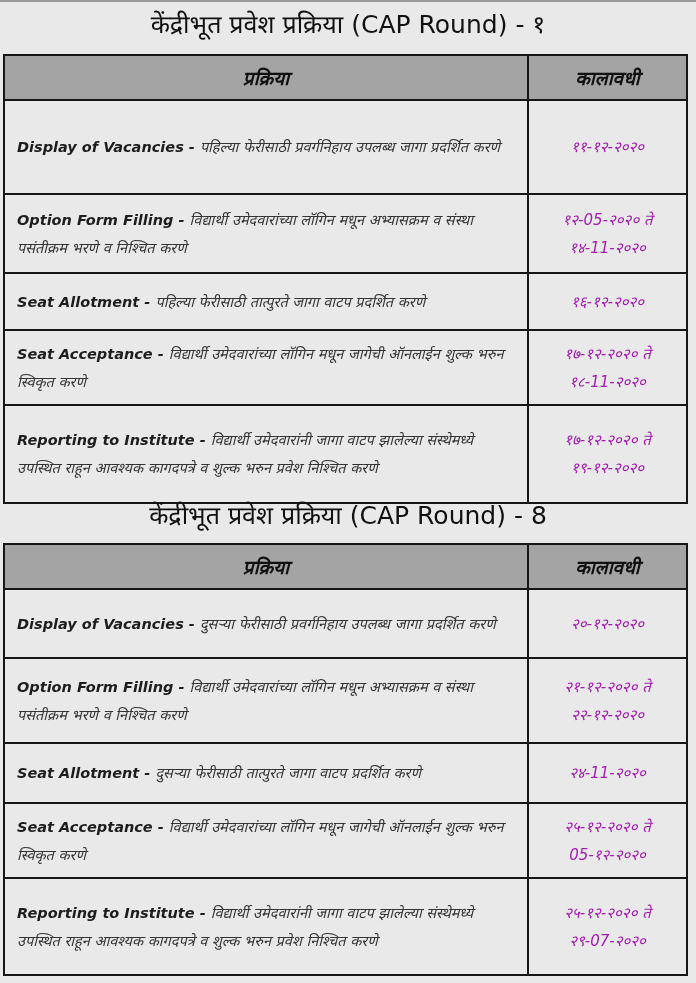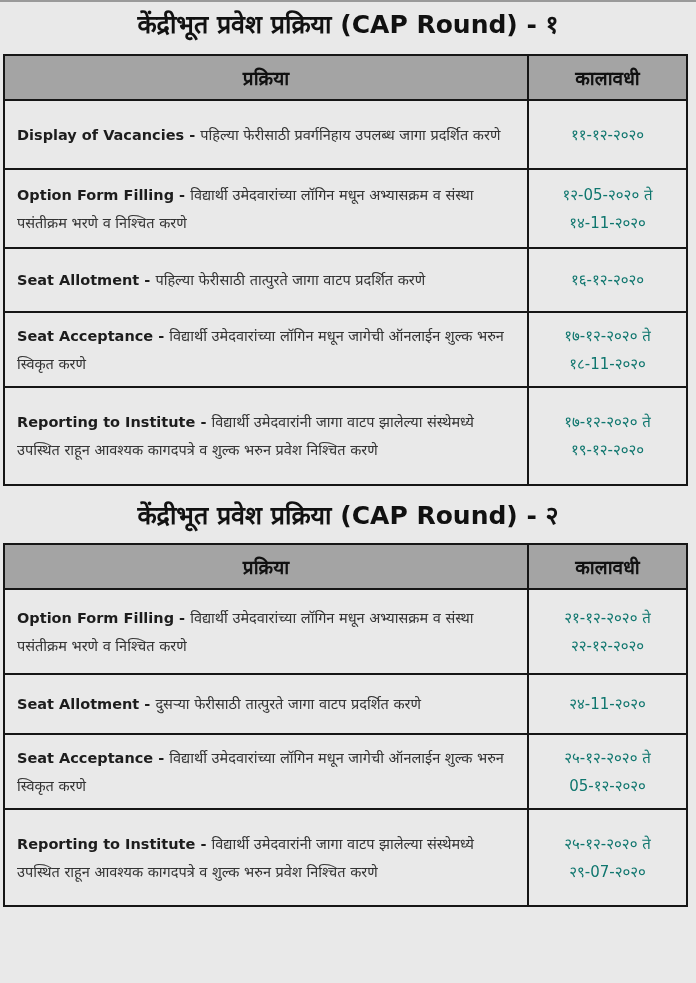--- a/index.html
+++ b/index.html
@@ -6,76 +6,77 @@
     body {
       width: 696px; height: 983px; overflow: hidden;
       background: #e9e9e9;
       font-family: "DejaVu Sans", "Liberation Sans", sans-serif;
       color: #1a1a1a;
       position: relative;
     }
     .topline { position: absolute; left: 0; top: 0; width: 696px; height: 2px; background: #9a9a9a; }
     .section-title {
       position: absolute; left: 0; width: 696px; text-align: center;
-      font-weight: bold; font-size: 25px; color: #111; white-space: nowrap;
+      font-weight: normal; font-size: 25px; color: #111; white-space: nowrap;
     }
     table.cap {
       position: absolute; left: 3px; width: 683px;
       border-collapse: collapse; table-layout: fixed;
       background: #e9e9e9;
     }
     table.cap td, table.cap th {
       border: 2.5px solid #161616;
       vertical-align: middle;
+      font-style: italic;
     }
     table.cap th {
       background: #a4a4a4; font-weight: bold; font-size: 19px; color: #111;
       height: 43px; text-align: center; padding: 0;
     }
     table.cap td.desc {
       font-size: 14.5px; line-height: 28px; padding: 2px 8px 2px 12px; color: #333;
     }
     table.cap td.desc b { color: #1d1d1d; font-weight: bold; }
     table.cap td.date {
-      text-align: center; font-size: 15px; line-height: 28px; color: #0f766e; padding: 0 4px;
+      text-align: center; font-size: 15px; line-height: 28px; color: #a21caf; padding: 0 4px;
     }
     col.c1 { width: 524px; }
     col.c2 { width: 159px; }
   </style>
 </head>
 <body>
 
 <div class="topline"></div>
 
 <div class="section-title" style="top:6px;">केंद्रीभूत प्रवेश प्रक्रिया (CAP Round) - १</div>
 <table class="cap" style="top:54px;">
   <colgroup>
       <col class="c1">
       <col class="c2">
     </colgroup>
   <tbody>
       <tr>
     <th>प्रक्रिया</th>
     <th>कालावधी</th>
   </tr>
-  <tr style="height:69px;">
+  <tr style="height:94px;">
     <td class="desc"><b>Display of Vacancies - </b><span> पहिल्या फेरीसाठी प्रवर्गनिहाय उपलब्ध जागा प्रदर्शित करणे</span></td>
     <td class="date">
           <div>११-१२-२०२०</div>
           <div></div>
         </td>
   </tr>
   <tr style="height:79px;">
     <td class="desc"><b>Option Form Filling - </b><span>विद्यार्थी उमेदवारांच्या लॉगिन मधून अभ्यासक्रम व संस्था पसंतीक्रम भरणे व निश्चित करणे</span></td>
     <td class="date">
           <div>१२-05-२०२० ते</div>
           <div>१४-11-२०२०</div>
         </td>
   </tr>
-  <tr style="height:64px;">
+  <tr style="height:57px;">
     <td class="desc"><b>Seat Allotment - </b><span>पहिल्या फेरीसाठी तात्पुरते जागा वाटप प्रदर्शित करणे</span></td>
     <td class="date">
           <div>१६-१२-२०२०</div>
           <div></div>
         </td>
   </tr>
   <tr style="height:75px;">
     <td class="desc"><b>Seat Acceptance - </b><span>विद्यार्थी उमेदवारांच्या लॉगिन मधून जागेची ऑनलाईन शुल्क भरुन स्विकृत करणे</span></td>
     <td class="date">
           <div>१७-१२-२०२० ते</div>
@@ -85,30 +86,37 @@
   <tr style="height:98px;">
     <td class="desc"><b>Reporting to Institute - </b><span>विद्यार्थी उमेदवारांनी जागा वाटप झालेल्या संस्थेमध्ये उपस्थित राहून आवश्यक कागदपत्रे व शुल्क भरुन प्रवेश निश्चित करणे</span></td>
     <td class="date">
           <div>१७-१२-२०२० ते</div>
           <div>१९-१२-२०२०</div>
         </td>
   </tr>
 </tbody>
   </table>
 
-<div class="section-title" style="top:497px;">केंद्रीभूत प्रवेश प्रक्रिया (CAP Round) - २</div>
+<div class="section-title" style="top:497px;">केंद्रीभूत प्रवेश प्रक्रिया (CAP Round) - 8</div>
 <table class="cap" style="top:543px;">
   <colgroup>
       <col class="c1">
       <col class="c2">
     </colgroup>
   <tbody>
       <tr>
     <th>प्रक्रिया</th>
     <th>कालावधी</th>
+  </tr>
+  <tr style="height:69px;">
+    <td class="desc"><b>Display of Vacancies - </b><span> दुसऱ्या फेरीसाठी प्रवर्गनिहाय उपलब्ध जागा प्रदर्शित करणे</span></td>
+    <td class="date">
+          <div>२०-१२-२०२०</div>
+          <div></div>
+        </td>
   </tr>
   <tr style="height:85px;">
     <td class="desc"><b>Option Form Filling - </b><span>विद्यार्थी उमेदवारांच्या लॉगिन मधून अभ्यासक्रम व संस्था पसंतीक्रम भरणे व निश्चित करणे</span></td>
     <td class="date">
           <div>२१-१२-२०२० ते</div>
           <div>२२-१२-२०२०</div>
         </td>
   </tr>
   <tr style="height:60px;">
     <td class="desc"><b>Seat Allotment - </b><span>दुसऱ्या फेरीसाठी तात्पुरते जागा वाटप प्रदर्शित करणे</span></td>

